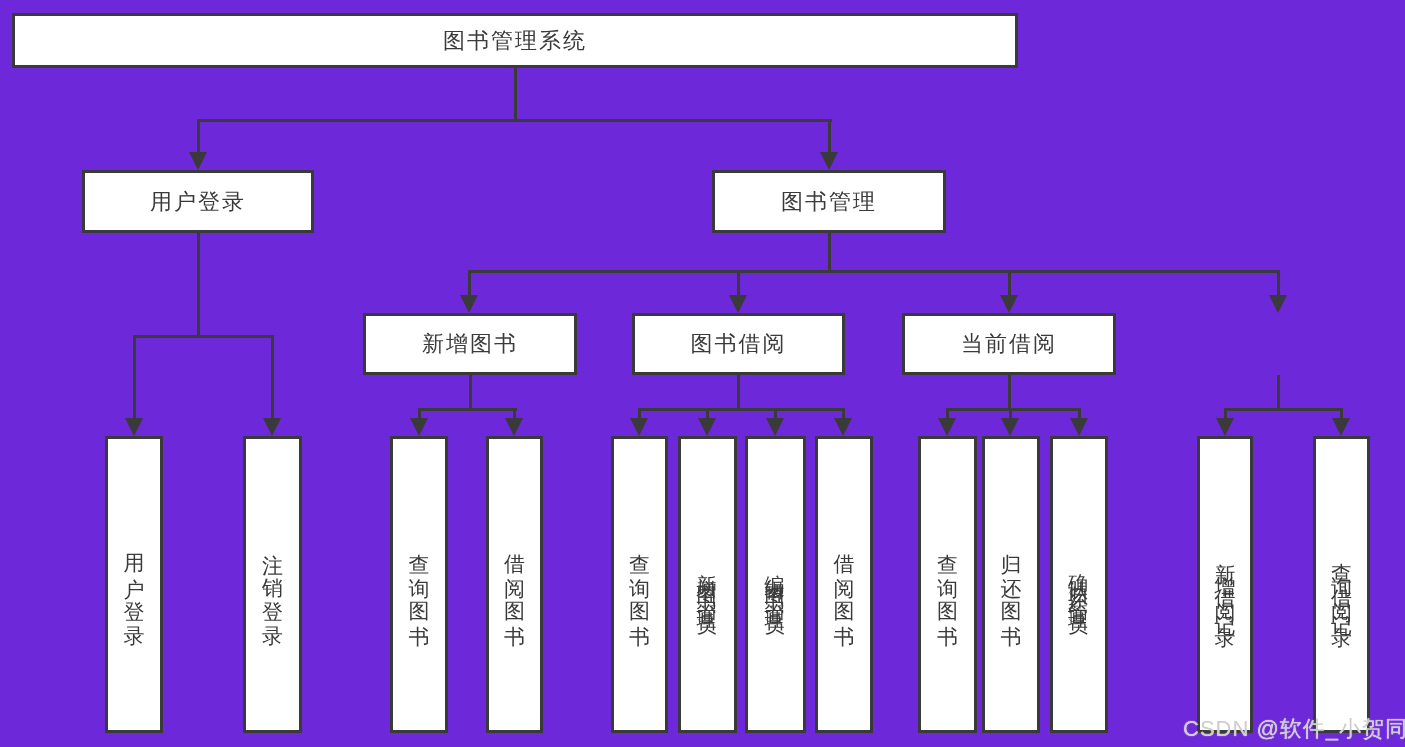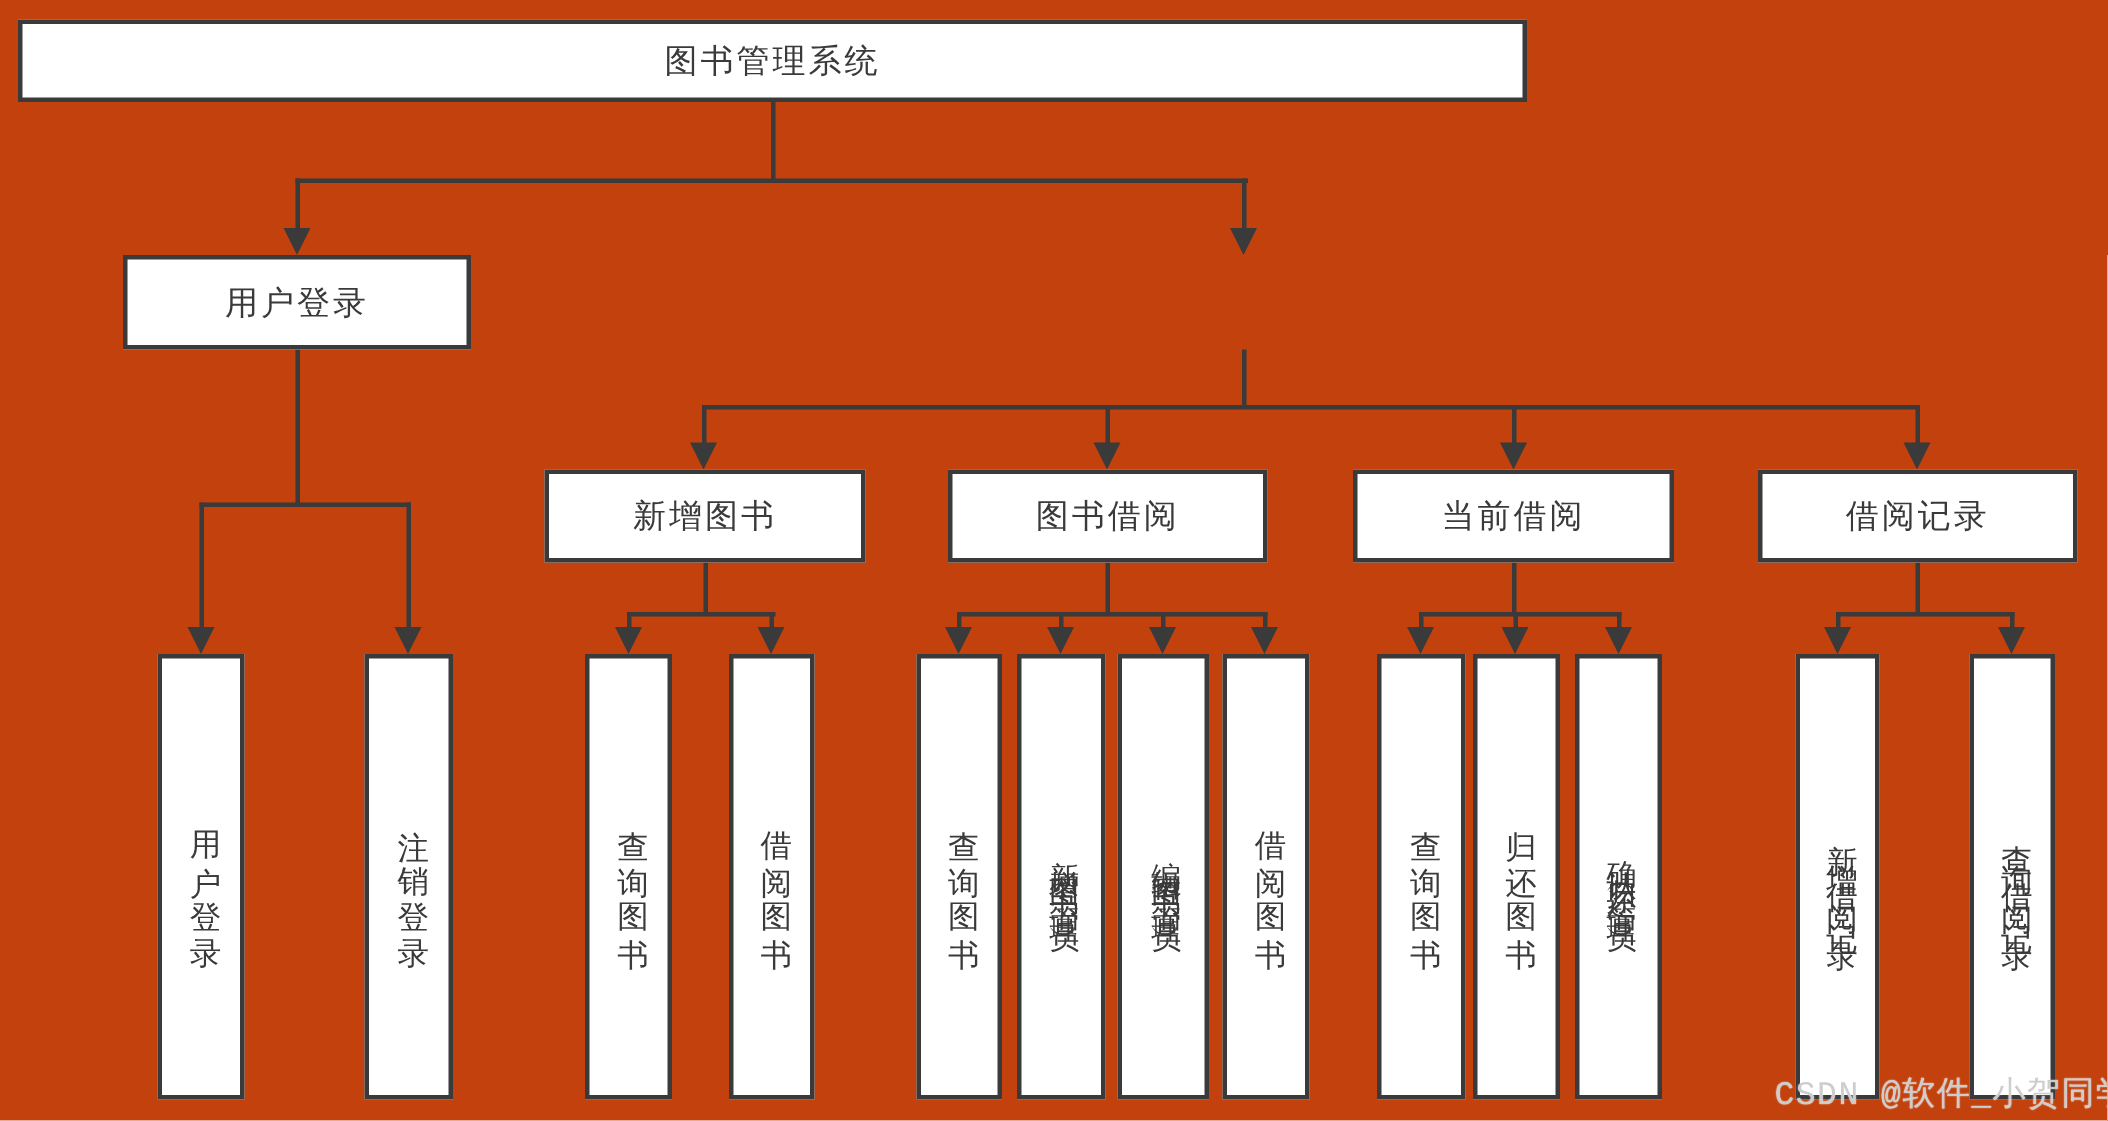--- a/index.html
+++ b/index.html
@@ -1,18 +1,18 @@
 <!DOCTYPE html>
 <html><head>
 <meta charset="utf-8">
 <style>
   html,body { margin:0; padding:0; background:#ffffff; }
   .canvas {
-    position:relative; width:1405px; height:747px; background:#c2410c;
-    font-family:Liberation Mono, monospace; overflow:hidden;
+    position:relative; width:1405px; height:747px; background:#6d28d9;
+    font-family:Liberation Sans, sans-serif; overflow:hidden;
   }
   .node {
     position:absolute; box-sizing:border-box; background:#ffffff;
     border:3px solid #3a3a3a; color:#3a3a3a;
     display:flex; align-items:center; justify-content:center;
     font-size:22px; letter-spacing:2px; z-index:2;
   }
   .vnode {
     position:absolute; box-sizing:border-box; background:#ffffff;
     border:3px solid #3a3a3a; color:#3a3a3a;
@@ -47,20 +47,23 @@
   <div class="line" style="left:514px;top:68px;width:3px;height:53px"></div>
   <div class="line" style="left:197px;top:119px;width:635px;height:3px"></div>
   <div class="line" style="left:197px;top:119px;width:3px;height:36px"></div>
   <div class="arrow" style="left:189px;top:152px"></div>
   <div class="line" style="left:828px;top:119px;width:3px;height:36px"></div>
   <div class="arrow" style="left:820px;top:152px"></div>
 
   <div class="node" style="left:82px;top:170px;width:232px;height:63px">
     <span>用户登录</span>
   </div>
+  <div class="node" style="left:712px;top:170px;width:234px;height:63px">
+    <span>图书管理</span>
+  </div>
 
   <div class="line" style="left:197px;top:233px;width:3px;height:104px"></div>
   <div class="line" style="left:133px;top:335px;width:141px;height:3px"></div>
   <div class="line" style="left:133px;top:335px;width:3px;height:85px"></div>
   <div class="arrow" style="left:125px;top:418px"></div>
   <div class="line" style="left:271px;top:335px;width:3px;height:85px"></div>
   <div class="arrow" style="left:263px;top:418px"></div>
 
   <div class="line" style="left:828px;top:233px;width:3px;height:39px"></div>
   <div class="line" style="left:468px;top:270px;width:812px;height:3px"></div>
@@ -74,23 +77,20 @@
   <div class="arrow" style="left:1269px;top:295px"></div>
 
   <div class="node" style="left:363px;top:313px;width:214px;height:62px">
     <span>新增图书</span>
   </div>
   <div class="node" style="left:632px;top:313px;width:213px;height:62px">
     <span>图书借阅</span>
   </div>
   <div class="node" style="left:902px;top:313px;width:214px;height:62px">
     <span>当前借阅</span>
-  </div>
-  <div class="node" style="left:1172px;top:313px;width:213px;height:62px">
-    <span>借阅记录</span>
   </div>
 
   <div class="line" style="left:469px;top:375px;width:3px;height:35px"></div>
   <div class="line" style="left:418px;top:408px;width:99px;height:3px"></div>
   <div class="line" style="left:418px;top:408px;width:3px;height:12px"></div>
   <div class="arrow" style="left:410px;top:418px"></div>
   <div class="line" style="left:513px;top:408px;width:3px;height:12px"></div>
   <div class="arrow" style="left:505px;top:418px"></div>
 
   <div class="line" style="left:737px;top:375px;width:3px;height:35px"></div>

